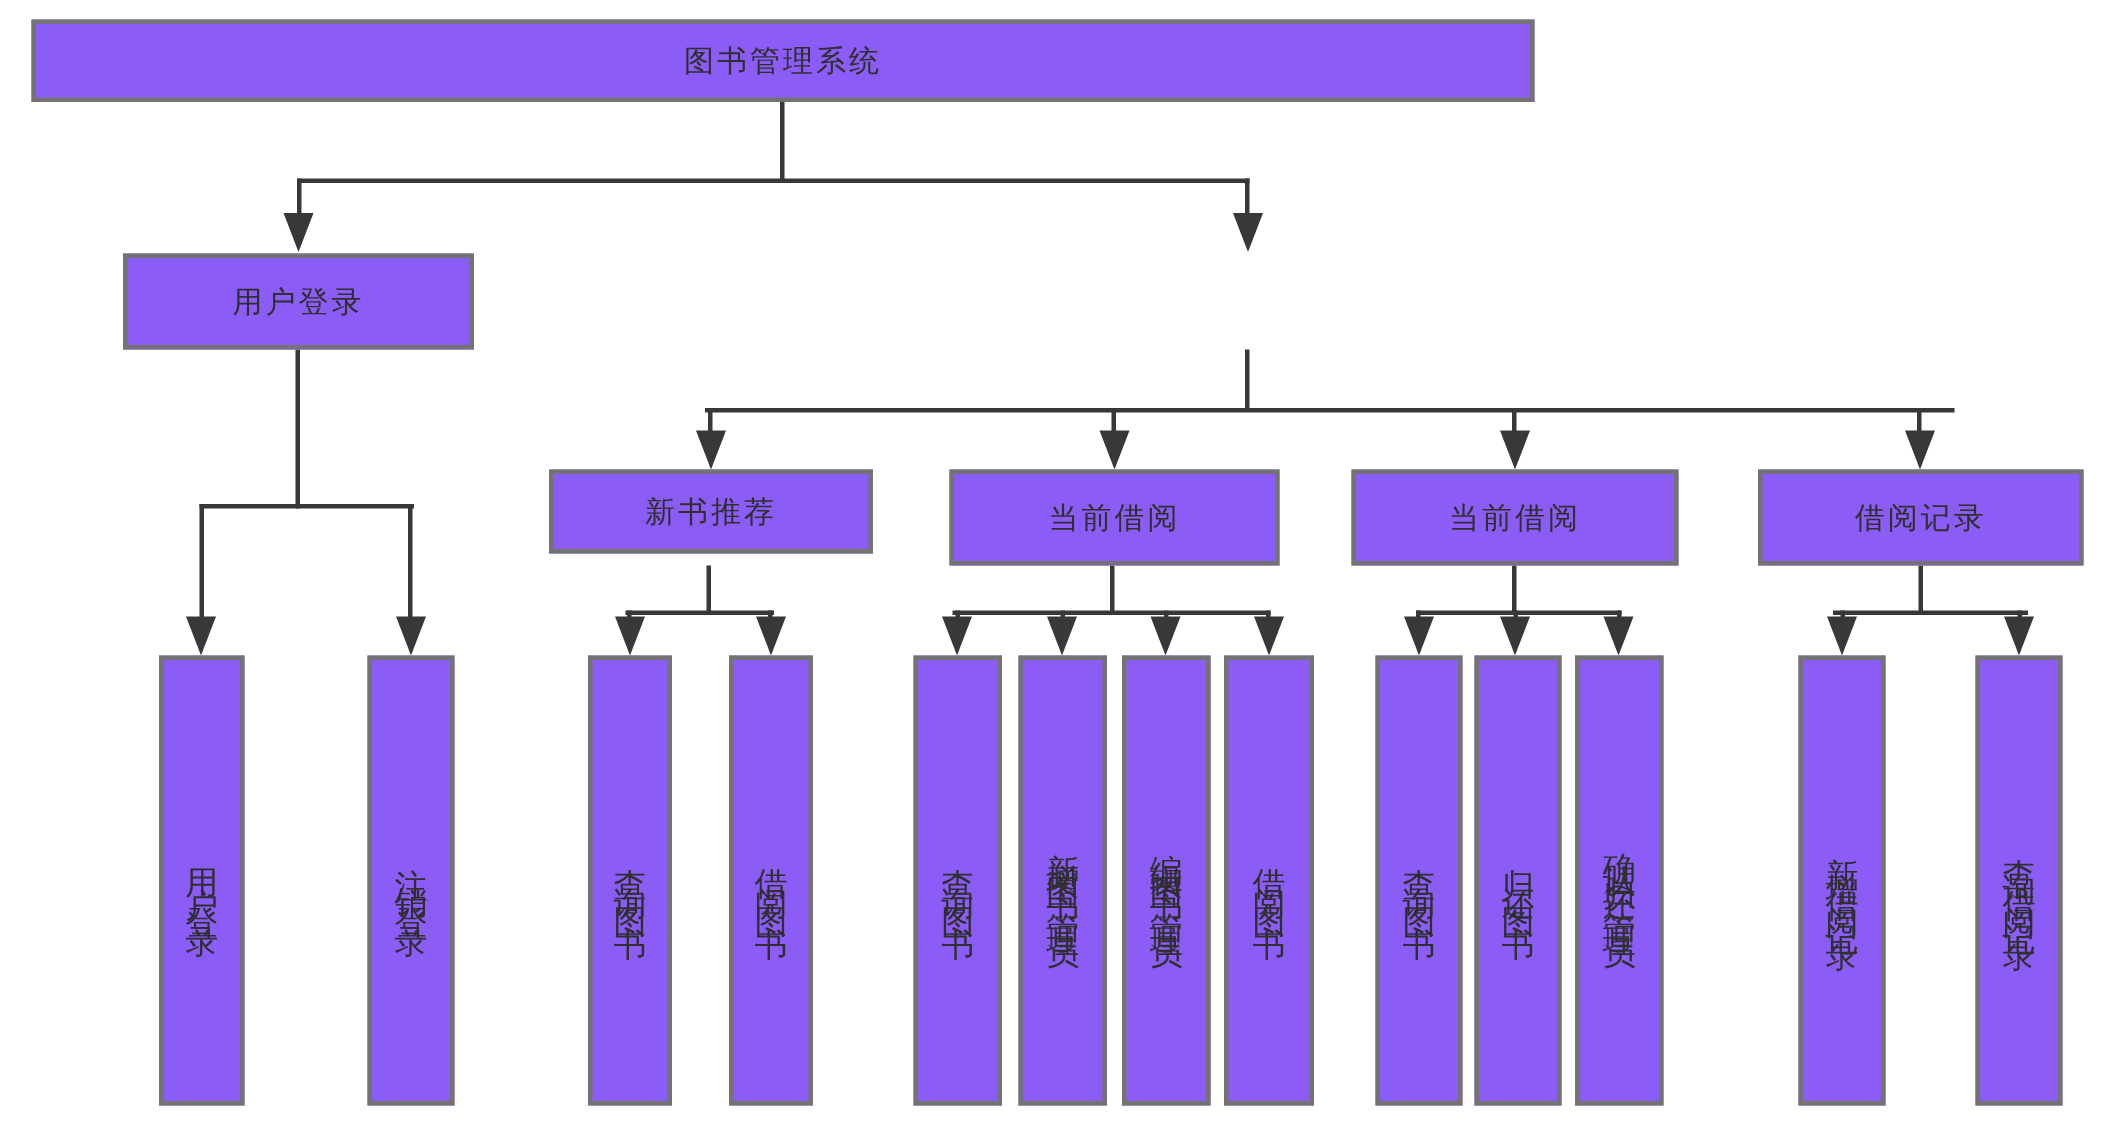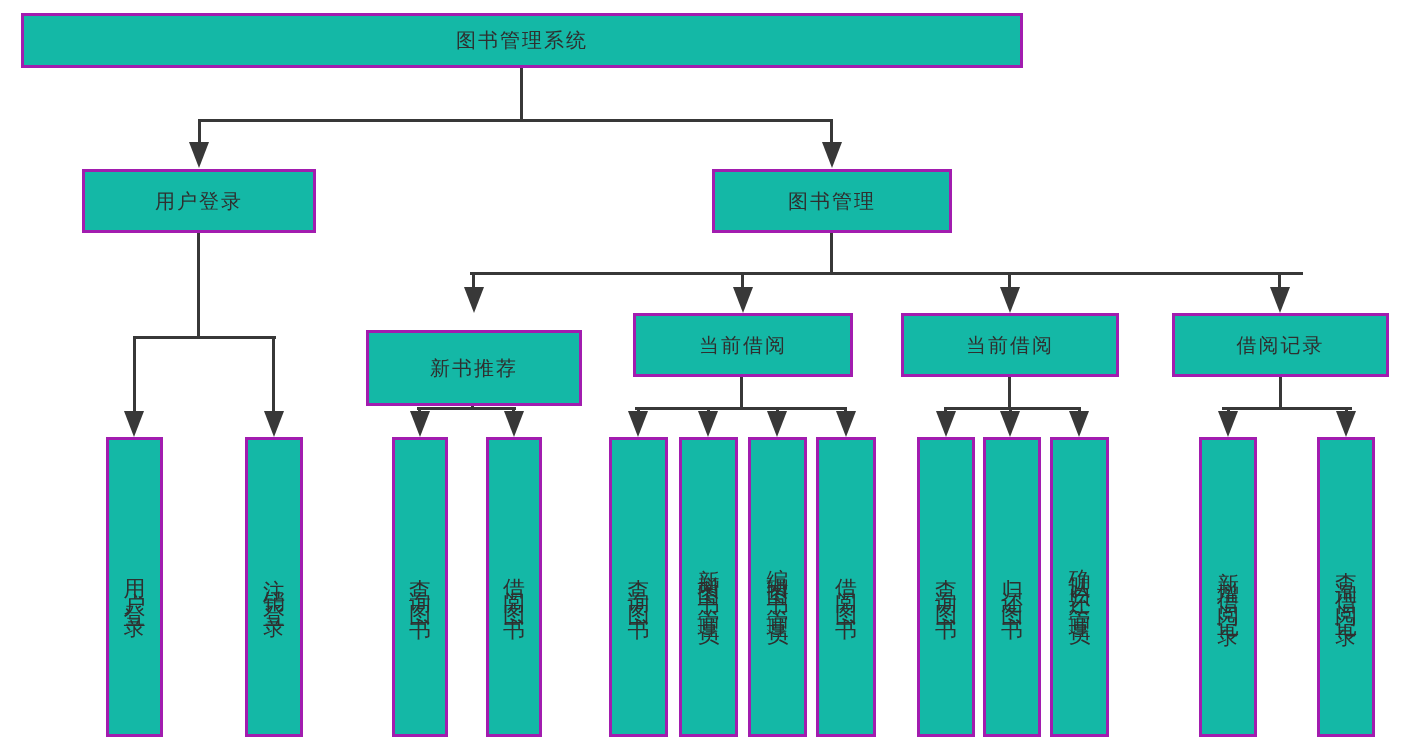--- a/index.html
+++ b/index.html
@@ -1,21 +1,21 @@
 <!DOCTYPE html>
 <html><head>
 <meta charset="utf-8">
 <style>
   html,body{margin:0;padding:0;background:#ffffff;}
   #canvas{
     position:relative;width:1405px;height:747px;background:#ffffff;overflow:hidden;
     font-family:"Liberation Sans","DejaVu Sans",sans-serif;color:#2f2f2f;
   }
   .box{
-    position:absolute;background:#14b8a6;border:3px solid #a21caf;box-sizing:border-box;
+    position:absolute;background:#8b5cf6;border:3px solid #737373;box-sizing:border-box;
     display:flex;align-items:center;justify-content:center;z-index:2;
   }
   .hbox{font-size:20px;letter-spacing:2px;}
   .vtext{
     writing-mode:vertical-rl;text-orientation:mixed;font-size:22px;line-height:1;
     display:block;
   }
   .v4{letter-spacing:13px;}
   .v6{letter-spacing:11px;}
   .v9{letter-spacing:8px;}
@@ -90,23 +90,22 @@
   <div class="ln" style="left:1279px;top:377px;width:3px;height:31px"></div>
   <div class="ln" style="left:1222px;top:407px;width:130px;height:3px"></div>
   <div class="ln" style="left:1227px;top:407px;width:3px;height:6px"></div>
   <div class="ah" style="left:1218px;top:411px"></div>
   <div class="ln" style="left:1345px;top:407px;width:3px;height:6px"></div>
   <div class="ah" style="left:1336px;top:411px"></div>
 
   <div class="box hbox" style="left:21px;top:13px;width:1002px;height:55px">图书管理系统</div>
 
   <div class="box hbox" style="left:82px;top:169px;width:234px;height:64px">用户登录</div>
-  <div class="box hbox" style="left:712px;top:169px;width:240px;height:64px">图书管理</div>
 
-  <div class="box hbox" style="left:366px;top:330px;width:216px;height:76px">新书推荐</div>
+  <div class="box hbox" style="left:366px;top:313px;width:216px;height:56px">新书推荐</div>
   <div class="box hbox" style="left:633px;top:313px;width:220px;height:64px">当前借阅</div>
   <div class="box hbox" style="left:1172px;top:313px;width:217px;height:64px">借阅记录</div>
   <div class="box hbox" style="left:901px;top:313px;width:218px;height:64px">当前借阅</div>
 
   <div class="box" style="left:106px;top:437px;width:57px;height:300px">
     <span class="vtext v4">用户登录</span>
   </div>
   <div class="box" style="left:245px;top:437px;width:58px;height:300px">
     <span class="vtext v4">注销登录</span>
   </div>

